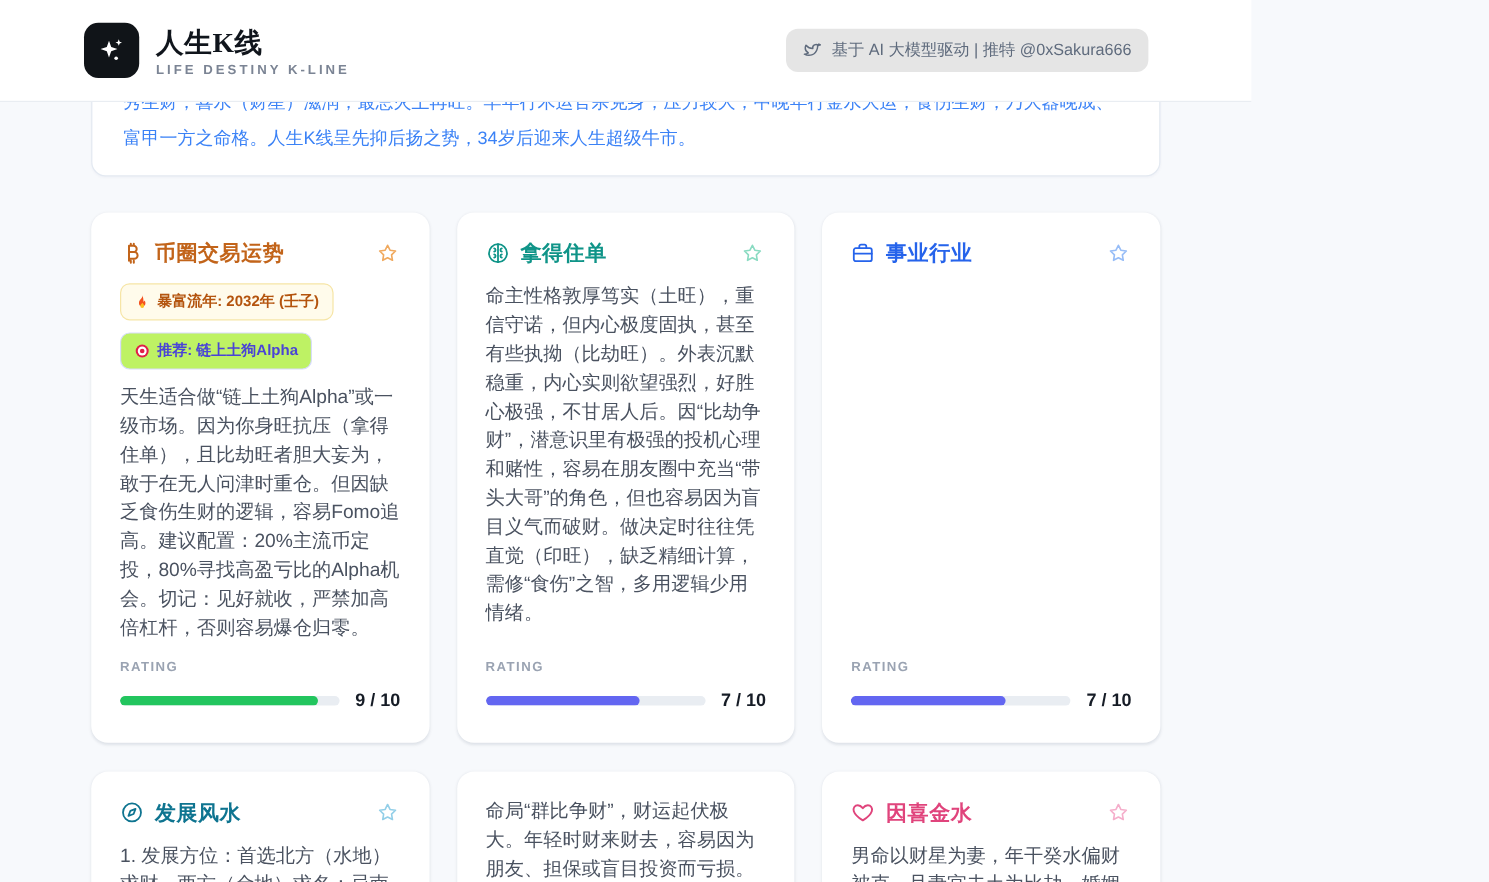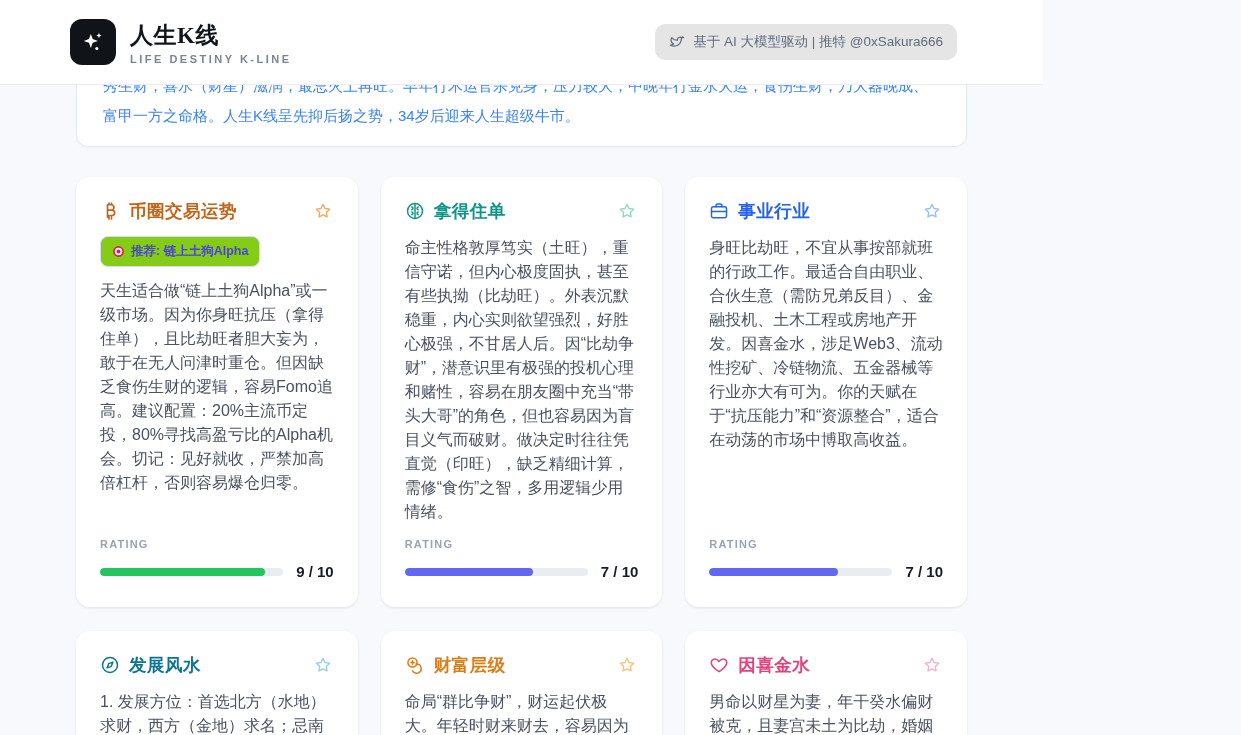--- a/index.html
+++ b/index.html
@@ -69,21 +69,21 @@
     margin-left:auto; background:none; border:none; cursor:pointer;
     display:flex; align-items:center; color:var(--star); padding:2px;
   }
   .badges { display:flex; gap:10px; margin-bottom:12px; flex-wrap:wrap; }
   .chip {
     display:inline-flex; align-items:center; gap:6px;
     font-size:12.5px; font-weight:700; border-radius:8px; padding:6px 11px;
     white-space:nowrap;
   }
   .chip-flame { background:#fffbeb; border:1px solid #f6e5a6; color:#b4540e; }
-  .chip-target { background:#84cc16; border:1px solid #d7dcfb; color:#4a44d6; }
+  .chip-target { background:#bef264; border:1px solid #d7dcfb; color:#4a44d6; }
   .card-body { font-size:16px; line-height:24px; color:#4a5260; }
   .rating-block { margin-top:auto; padding-top:14px; }
   .rating-label { font-size:11px; letter-spacing:1.2px; color:#9aa3b2; font-weight:600; margin-bottom:13px; }
   .rating-row { display:flex; align-items:center; gap:13px; }
   .rating-track { flex:1; height:8px; background:#e9edf2; border-radius:99px; overflow:hidden; }
   .rating-fill { display:block; height:100%; border-radius:99px; }
   .rating-value { font-size:15px; font-weight:700; color:#161c26; white-space:nowrap; }
   svg { display:block; }
 </style>
 </head>
@@ -133,20 +133,27 @@
             </svg>
           </span>
           <span class="card-title">币圈交易运势</span>
           <button class="star-btn">
             <svg width="18" height="18" viewBox="0 0 24 24" fill="none" stroke="currentColor" stroke-width="1.8" stroke-linejoin="round">
               <path d="M12 3.2 14.7 8.7 20.8 9.6 16.4 13.9 17.4 19.9 12 17.1 6.6 19.9 7.6 13.9 3.2 9.6 9.3 8.7 Z"></path>
             </svg>
           </button>
         </div>
         <div class="badges">
+          <span class="chip chip-flame">
+            <svg width="13" height="13" viewBox="0 0 24 24" fill="#f4511e">
+              <path d="M12 2c1 3-1 4.5-2.5 6C7.8 9.8 7 11.6 7 14a5 5 0 0 0 10 0c0-1.5-.5-2.8-1.3-4-.4 1-1 1.6-1.9 2 .5-3-0.3-7-1.8-10z"></path>
+              <path d="M12 21.5a3 3 0 0 1-3-3c0-1.4.8-2.3 1.7-3.2.6-.6 1.1-1.2 1.3-2 .9 1 3 2.6 3 5.2a3 3 0 0 1-3 3z" fill="#fbbf24"></path>
+            </svg>
+            <span>暴富流年: 2032年 (壬子)</span>
+          </span>
           <span class="chip chip-target">
             <svg width="13" height="13" viewBox="0 0 24 24">
               <circle cx="12" cy="12" r="10" fill="#e11d48"></circle>
               <circle cx="12" cy="12" r="6.8" fill="#ffffff"></circle>
               <circle cx="12" cy="12" r="3.6" fill="#e11d48"></circle>
             </svg>
             <span>推荐: 链上土狗Alpha</span>
           </span>
         </div>
         <p class="card-body">天生适合做“链上土狗Alpha”或一级市场。因为你身旺抗压（拿得住单），且比劫旺者胆大妄为，敢于在无人问津时重仓。但因缺乏食伤生财的逻辑，容易Fomo追高。建议配置：20%主流币定投，80%寻找高盈亏比的Alpha机会。切记：见好就收，严禁加高倍杠杆，否则容易爆仓归零。</p>
@@ -196,21 +203,20 @@
               <path d="M8.5 7V5.2A1.7 1.7 0 0 1 10.2 3.5h3.6a1.7 1.7 0 0 1 1.7 1.7V7M3 12.5h18"></path>
             </svg>
           </span>
           <span class="card-title">事业行业</span>
           <button class="star-btn">
             <svg width="18" height="18" viewBox="0 0 24 24" fill="none" stroke="currentColor" stroke-width="1.8" stroke-linejoin="round">
               <path d="M12 3.2 14.7 8.7 20.8 9.6 16.4 13.9 17.4 19.9 12 17.1 6.6 19.9 7.6 13.9 3.2 9.6 9.3 8.7 Z"></path>
             </svg>
           </button>
         </div>
-        <p class="card-body">身旺比劫旺，不宜从事按部就班的行政工作。最适合自由职业、合伙生意（需防兄弟反目）、金融投机、土木工程或房地产开发。因喜金水，涉足Web3、流动性挖矿、冷链物流、五金器械等行业亦大有可为。你的天赋在于“抗压能力”和“资源整合”，适合在动荡的市场中博取高收益。</p>
         <div class="rating-block">
           <div class="rating-label">RATING</div>
           <div class="rating-row">
             <div class="rating-track">
               <span class="rating-fill" style="width: 70%; background: rgb(99, 102, 241);"></span>
             </div>
             <span class="rating-value">7 / 10</span>
           </div>
         </div>
       </div>
@@ -228,34 +234,20 @@
             <svg width="18" height="18" viewBox="0 0 24 24" fill="none" stroke="currentColor" stroke-width="1.8" stroke-linejoin="round">
               <path d="M12 3.2 14.7 8.7 20.8 9.6 16.4 13.9 17.4 19.9 12 17.1 6.6 19.9 7.6 13.9 3.2 9.6 9.3 8.7 Z"></path>
             </svg>
           </button>
         </div>
         <p class="card-body">1. 发展方位：首选北方（水地）求财，西方（金地）求名；忌南方和中原地区。2. 提升建议：居家环境宜多金银白色装饰，少用红黄暖色。佩戴金银饰品或黑曜石可化解比劫争财之戾气。办公桌宜放置金属摆件（如铜牛、金蟾）以生旺财源。</p>
 
       </div>
 
       <div class="card" style="--accent: #d97d16; --star: #f2c478;">
-        <div class="card-head">
-          <span class="c-icon">
-            <svg width="20" height="20" viewBox="0 0 24 24" fill="none" stroke="currentColor" stroke-width="1.8" stroke-linecap="round" stroke-linejoin="round">
-              <circle cx="9" cy="9" r="5.5"></circle>
-              <path d="M13.2 10.9a5.5 5.5 0 1 1-4.1 8.2M9 6.8v4.4M7 9h4"></path>
-            </svg>
-          </span>
-          <span class="card-title">财富层级</span>
-          <button class="star-btn">
-            <svg width="18" height="18" viewBox="0 0 24 24" fill="none" stroke="currentColor" stroke-width="1.8" stroke-linejoin="round">
-              <path d="M12 3.2 14.7 8.7 20.8 9.6 16.4 13.9 17.4 19.9 12 17.1 6.6 19.9 7.6 13.9 3.2 9.6 9.3 8.7 Z"></path>
-            </svg>
-          </button>
-        </div>
         <p class="card-body">命局“群比争财”，财运起伏极大。年轻时财来财去，容易因为朋友、担保或盲目投资而亏损。34岁入壬子大运后，通关有力，财库大开，不仅能存住钱，更能通过资本运作实现财富指数级增长。属于“前半生千金散尽，后半生富贵逼人”的类型。</p>
 
       </div>
 
       <div class="card" style="--accent: #e0447c; --star: #f5aecb;">
         <div class="card-head">
           <span class="c-icon">
             <svg width="20" height="20" viewBox="0 0 24 24" fill="none" stroke="currentColor" stroke-width="1.9" stroke-linecap="round" stroke-linejoin="round">
               <path d="M12 20s-7.5-4.6-9-9.2C2 7.6 4 4.8 7 4.8c2 0 3.6 1.2 5 3 1.4-1.8 3-3 5-3 3 0 5 2.8 4 6-1.5 4.6-9 9.2-9 9.2z"></path>
             </svg>

